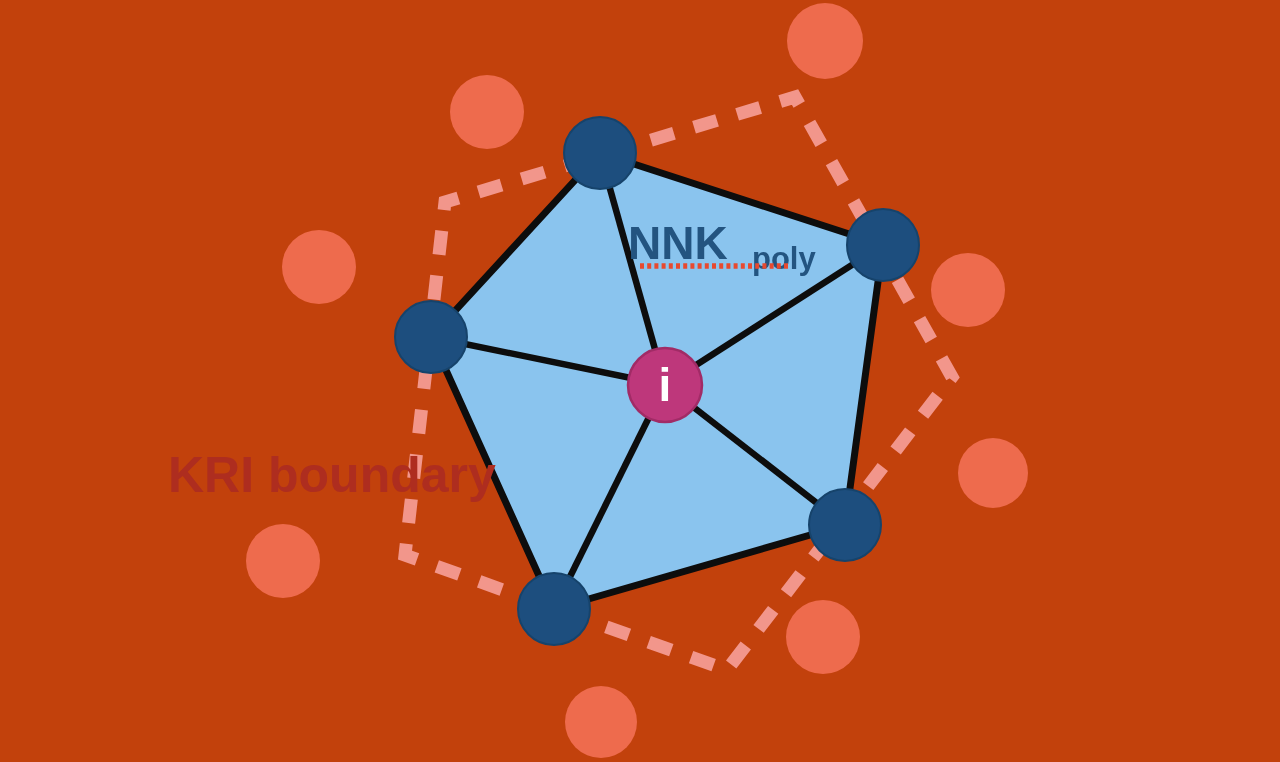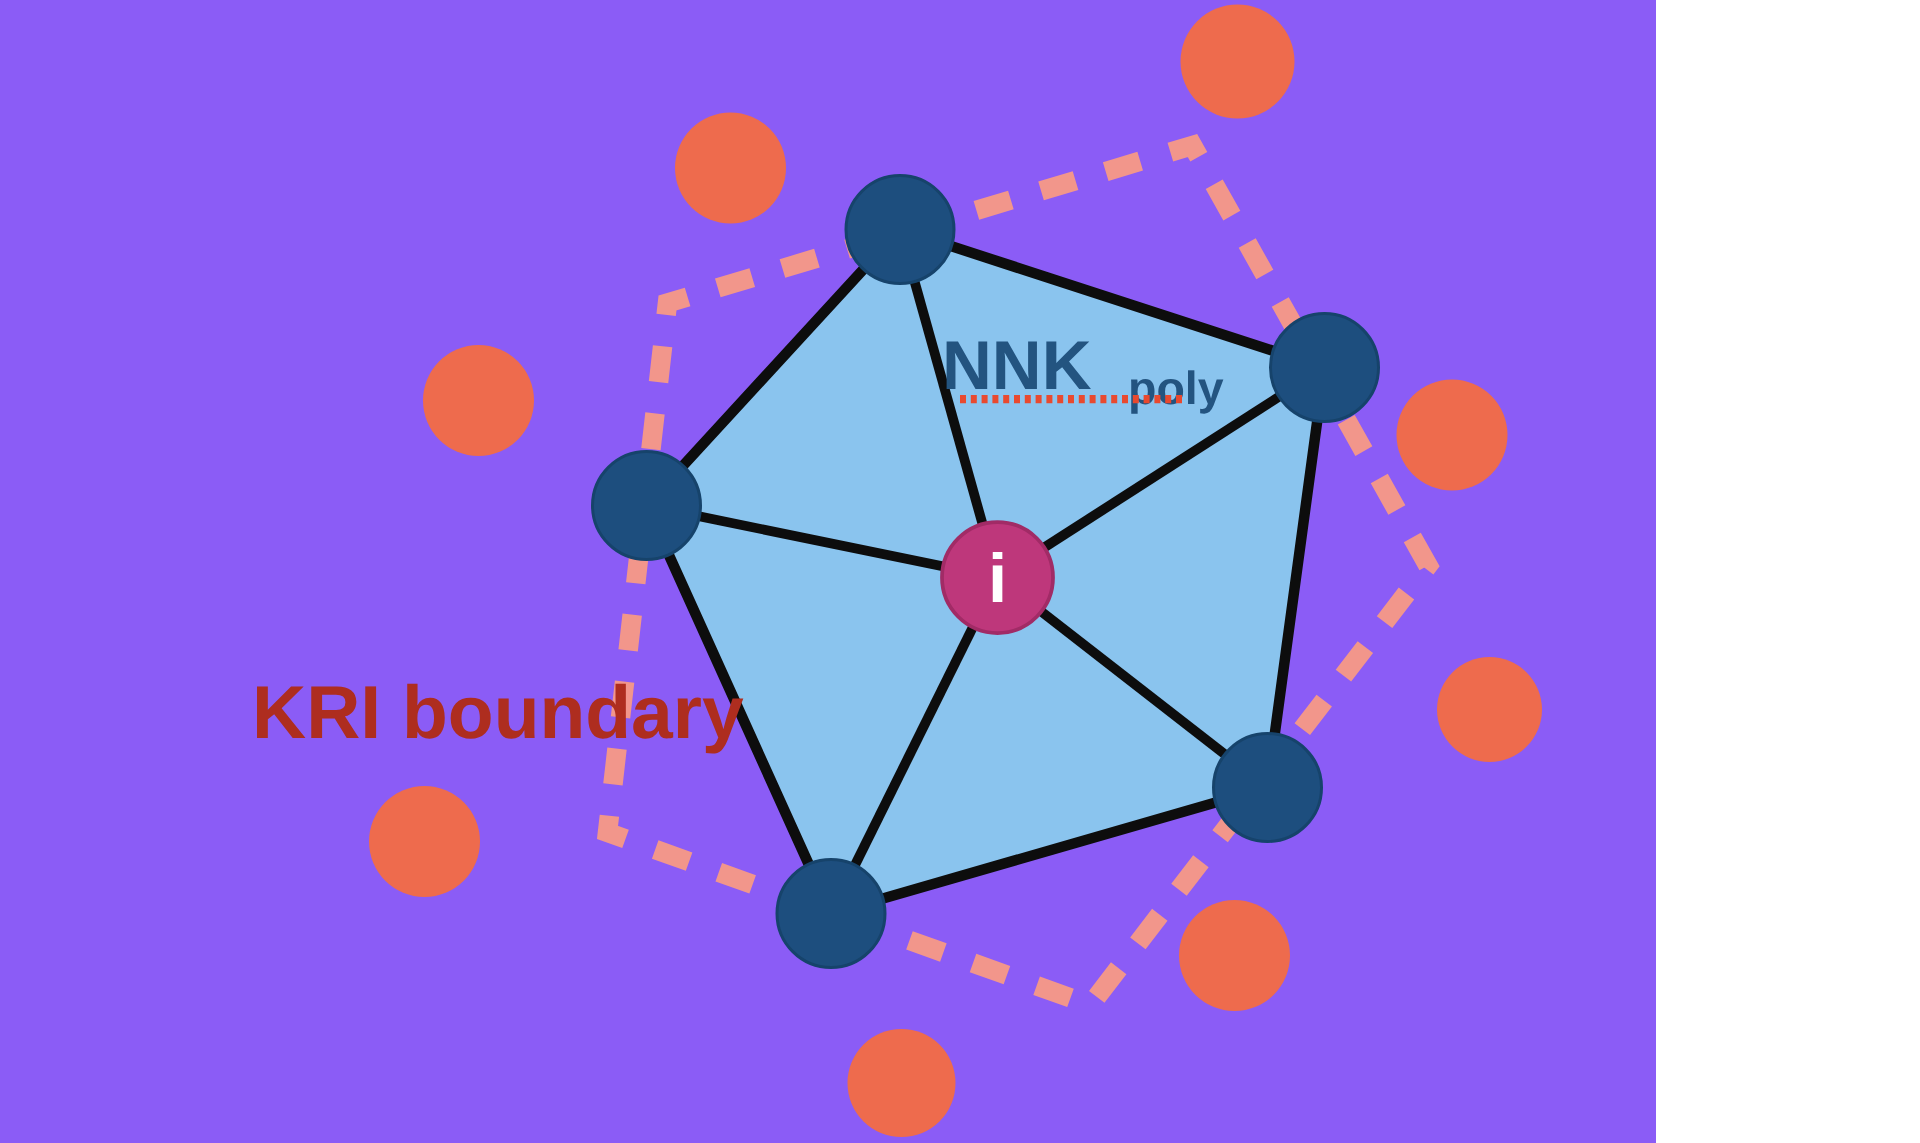--- a/index.html
+++ b/index.html
@@ -3,23 +3,23 @@
 <meta charset="utf-8">
 <style>
   html, body {
     margin: 0;
     padding: 0;
     background: #ffffff;
     font-family: "Liberation Sans", sans-serif;
   }
   .figure-wrap {
     position: relative;
-    width: 1104px;
+    width: 1280px;
     height: 762px;
-    background: #8b5cf6;
+    background: #c2410c;
     overflow: hidden;
   }
   svg { display: block; }
   text { font-family: "Liberation Sans", sans-serif; }
   .lbl-main  { font-weight: bold; font-size: 46px; }
   .lbl-sub   { font-weight: bold; font-size: 31px; }
   .lbl-kri   { font-weight: bold; font-size: 50px; }
   .lbl-i     { font-weight: bold; font-size: 46px; text-anchor: middle; }
 </style>
 </head>

